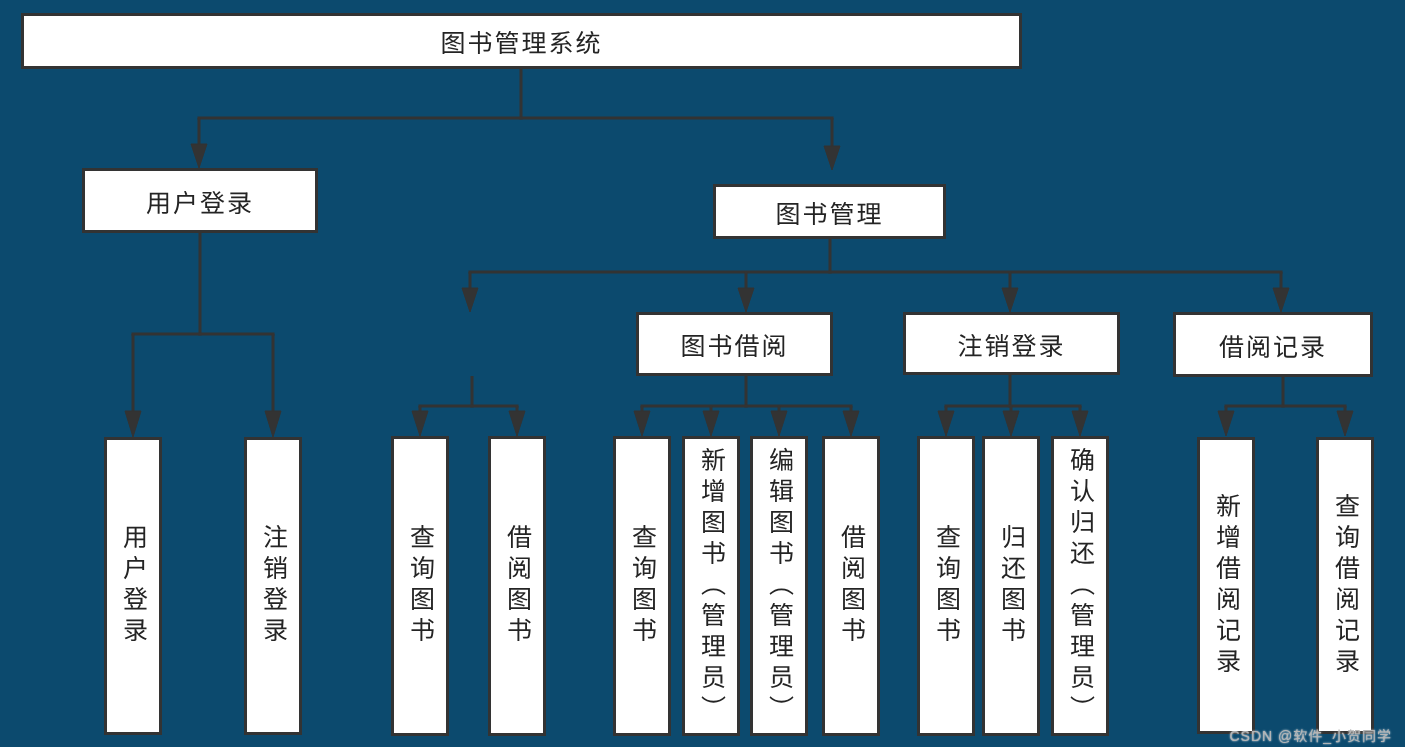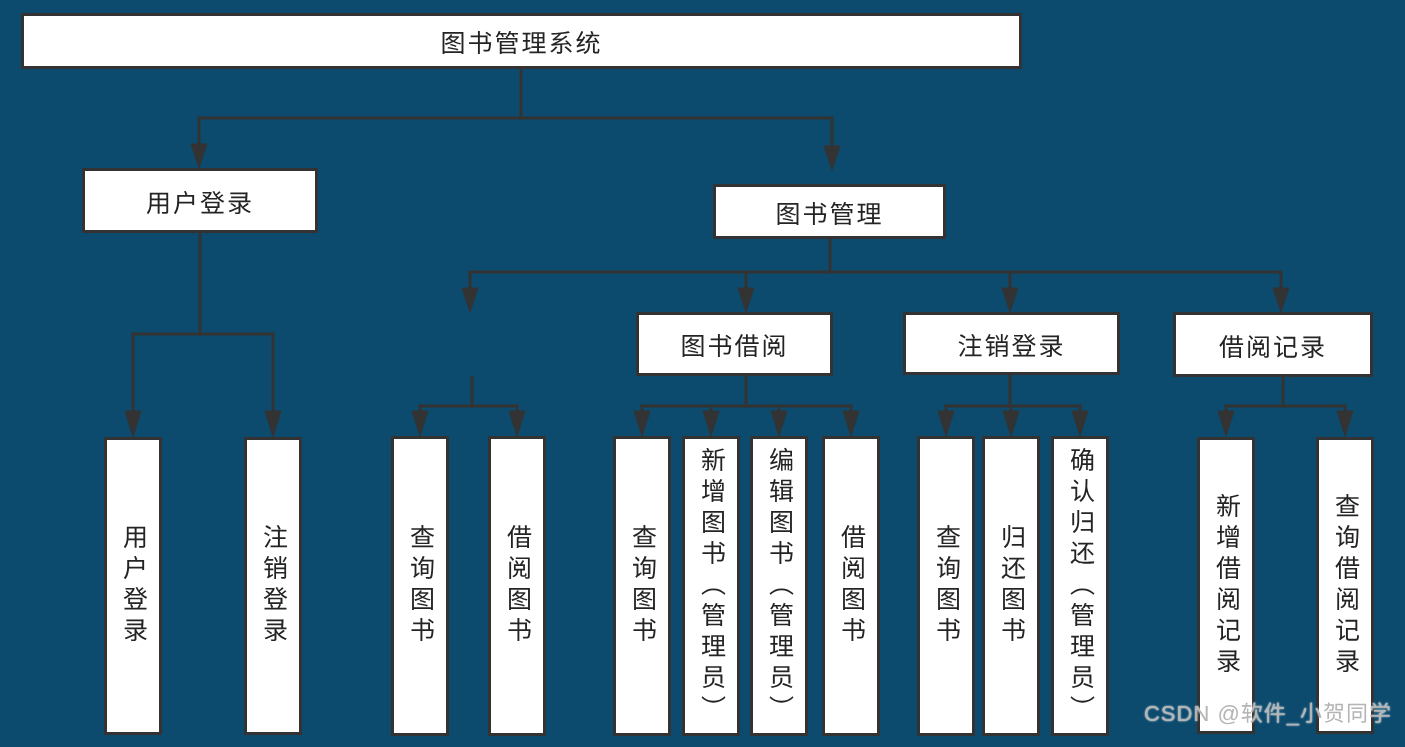--- a/index.html
+++ b/index.html
@@ -13,22 +13,22 @@
   .node{
     position:absolute;box-sizing:border-box;border:3px solid #333333;background:#ffffff;
     display:flex;align-items:center;justify-content:center;
     color:#242424;font-size:25px;letter-spacing:2px;white-space:nowrap;
   }
   .v-node{
     writing-mode:vertical-rl;text-orientation:mixed;
     font-size:25px;letter-spacing:6px;line-height:1;
   }
   .watermark{
-    position:absolute;right:13px;bottom:20px;
-    font-size:22px;letter-spacing:1px;color:#b5b5b5;
+    position:absolute;right:13px;bottom:2px;
+    font-size:14px;letter-spacing:1px;color:#b5b5b5;
     text-shadow:0 0 2px #ffffff;white-space:nowrap;
   }
 </style>
 </head>
 <body>
 
 <div class="canvas">
 
   <svg class="connectors" viewBox="0 0 1405 747" xmlns="http://www.w3.org/2000/svg">
 

